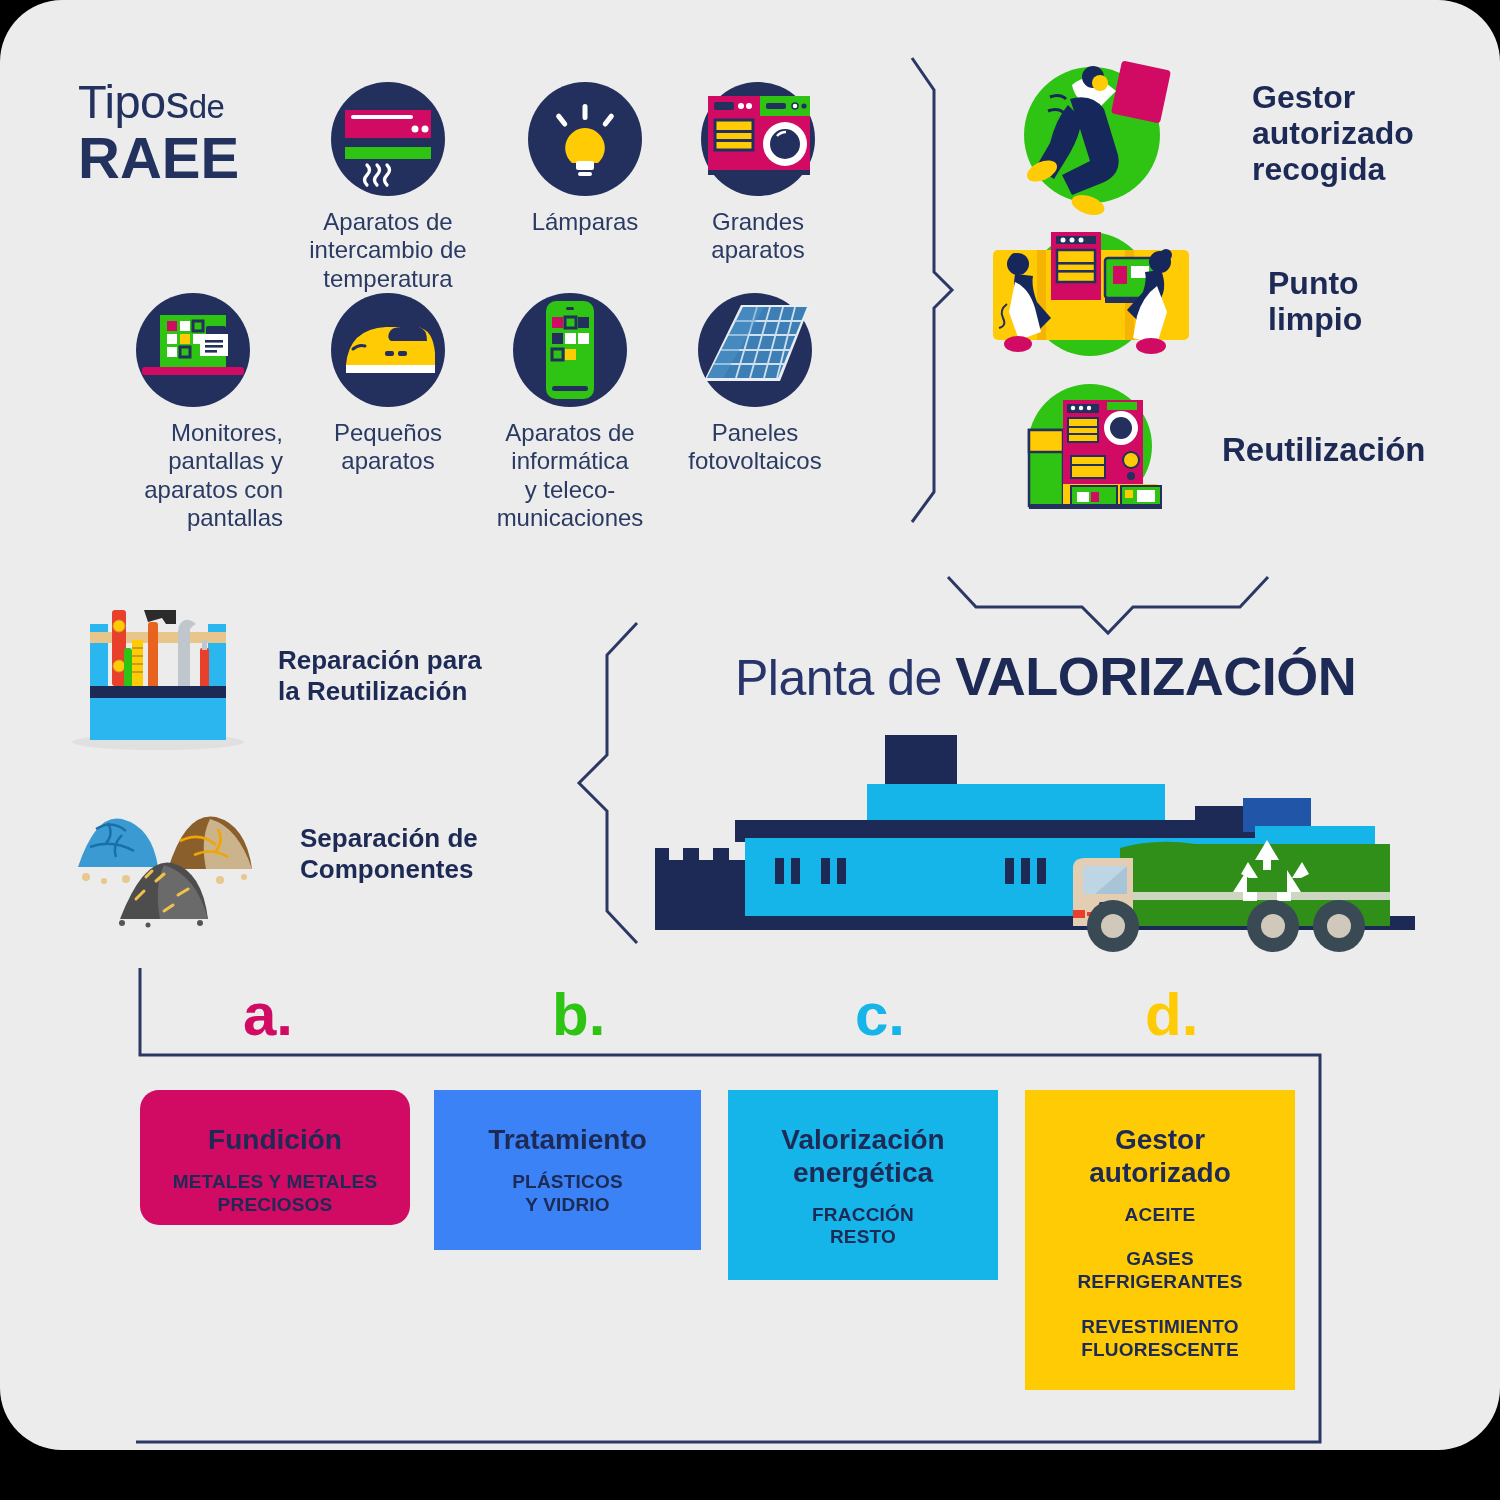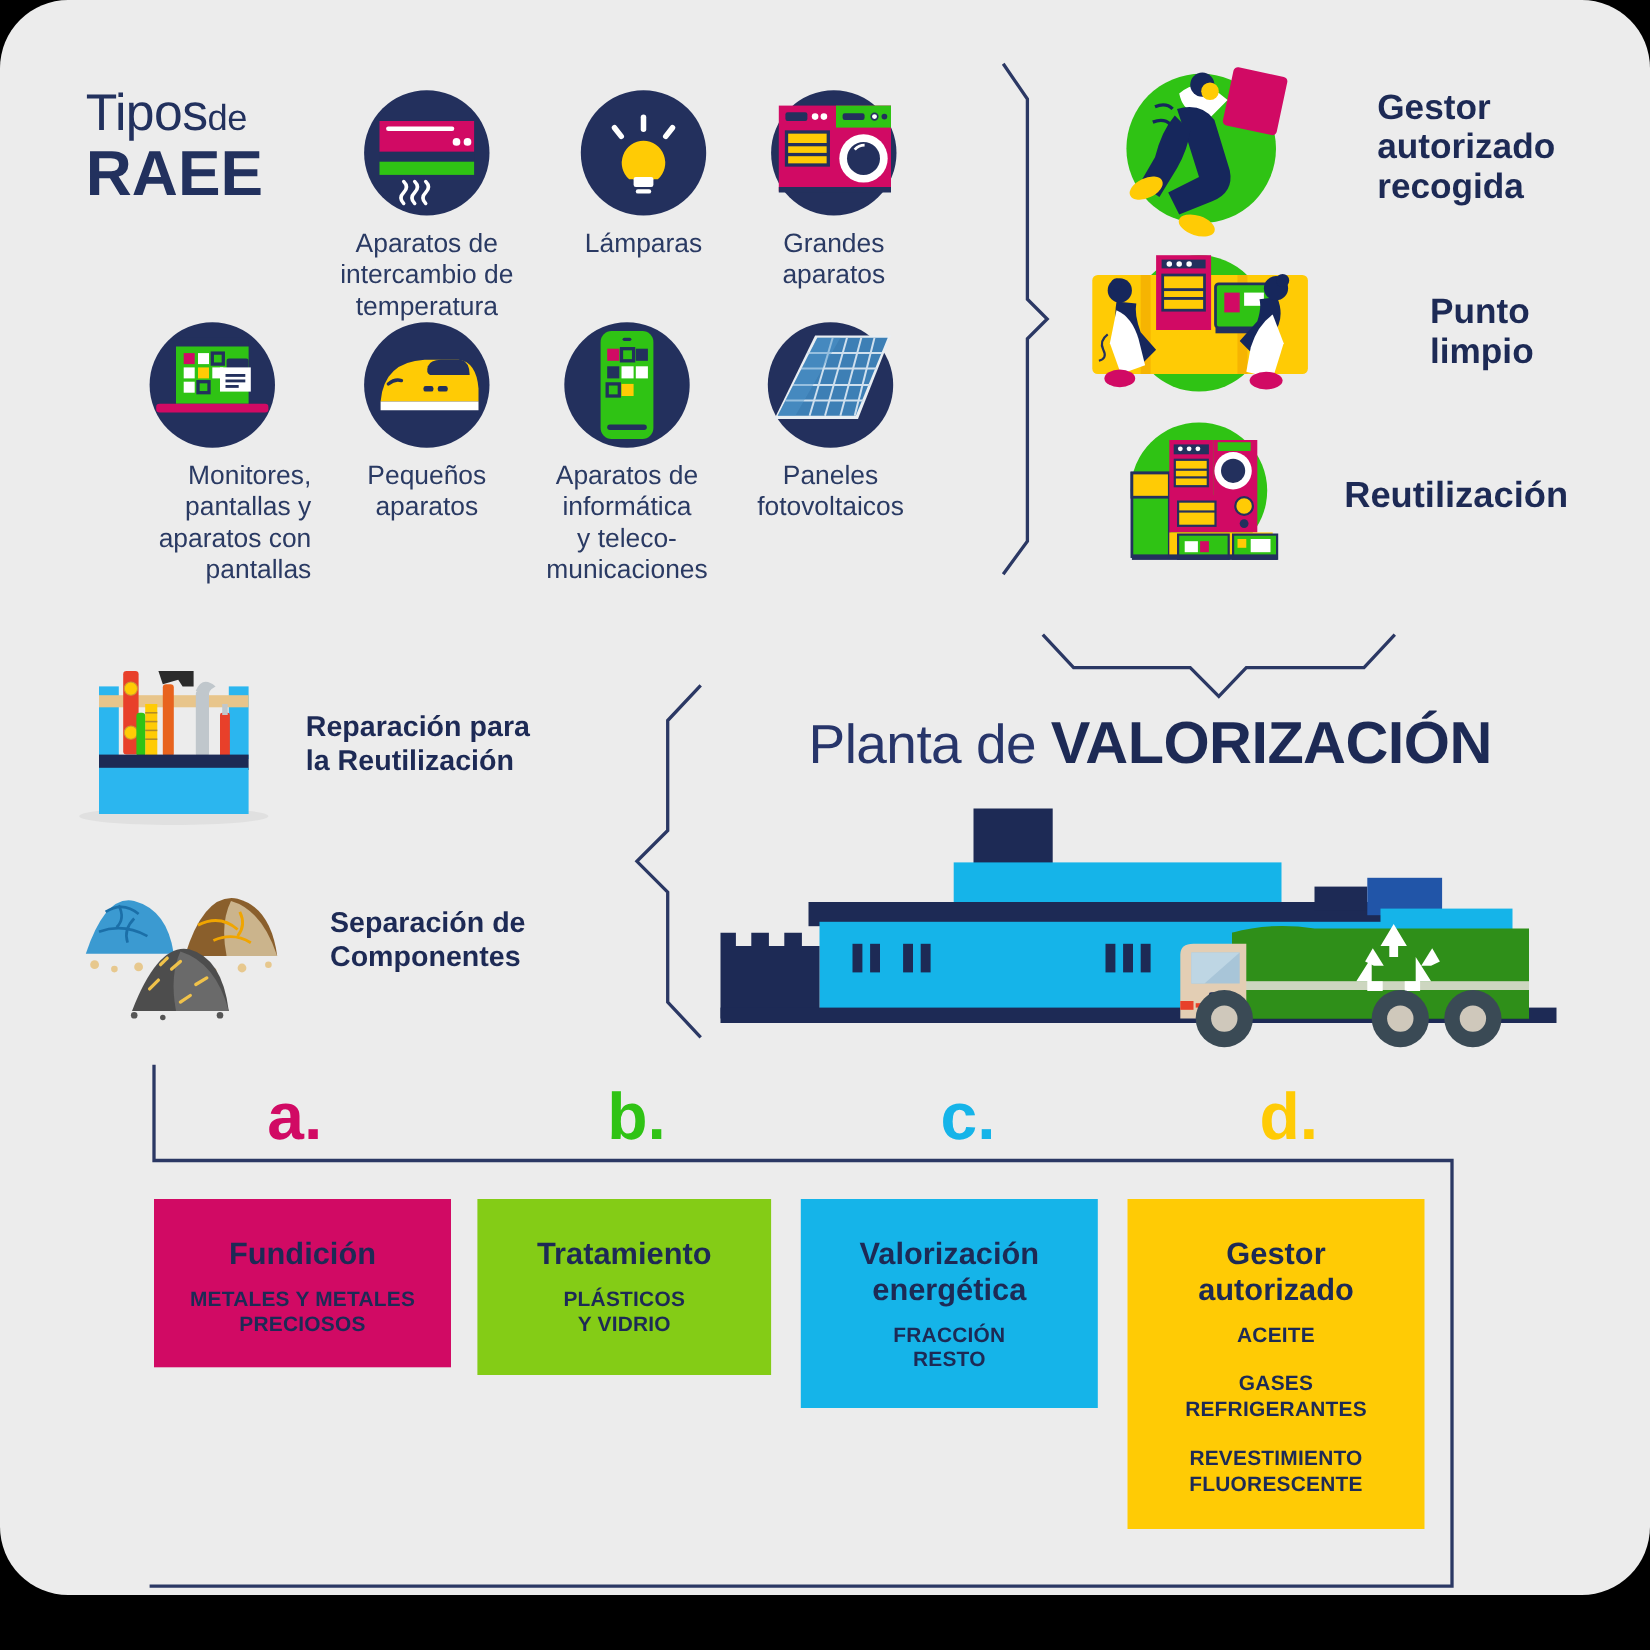--- a/index.html
+++ b/index.html
@@ -240,21 +240,21 @@
       <rect x="146" y="44" width="18" height="12" fill="#fff"></rect>
       <rect x="120" y="76" width="52" height="5" fill="#23305d"></rect>
       <path d="M176 48 q8 20 -4 34 l-18 18 -12 -12 16 -18 q4 -12 2 -20z" fill="#16275c"></path>
       <circle cx="175" cy="40" r="11" fill="#16275c"></circle>
         <circle cx="181" cy="33" r="6" fill="#16275c"></circle>
       <path d="M172 64 q-14 10 -20 30 l-4 22 24 6 10 -32z" fill="#fff"></path>
       <ellipse cx="166" cy="124" rx="15" ry="8" fill="#d10a64"></ellipse>
       <path d="M22 82 q-8 6 -4 14 q4 8 -4 10" stroke="#23305d" stroke-width="2" fill="none"></path>
     </svg>
   </div>
-  <div class="right-label" style="left:1268px;top:266px;font-size:32px;margin-left:32px;">Punto<br>limpio</div>
+  <div class="right-label" style="left:1268px;top:266px;font-size:32px;">Punto<br>limpio</div>
 
   <div class="right-row" style="left:1015px;top:368px;width:160px;height:145px;">
     <svg width="160" height="145" viewBox="0 0 160 145">
       <circle cx="75" cy="78" r="62" fill="#2fc314"></circle>
       <rect x="14" y="62" width="34" height="76" fill="#2fc314" stroke="#23305d" stroke-width="2.5"></rect>
       <rect x="14" y="62" width="34" height="22" fill="#ffcb05" stroke="#23305d" stroke-width="2.5"></rect>
       <rect x="48" y="32" width="40" height="50" fill="#d10a64"></rect>
       <rect x="52" y="36" width="32" height="9" fill="#23305d"></rect>
       <circle cx="58" cy="40" r="2.2" fill="#fff"></circle>
         <circle cx="66" cy="40" r="2.2" fill="#fff"></circle>
@@ -415,26 +415,26 @@
 
   <svg class="abs" style="left:130px;top:960px;" width="1240" height="500">
     <path class="ln" d="M10 8 L10 95 L1190 95 L1190 482 L6 482"></path>
   </svg>
 
   <div class="letter" style="left:243px;top:985px;color:#d10a64;">a.</div>
   <div class="letter" style="left:552px;top:985px;color:#2fc314;">b.</div>
   <div class="letter" style="left:855px;top:985px;color:#15b4e9;">c.</div>
   <div class="letter" style="left:1145px;top:985px;color:#ffcb05;">d.</div>
 
-  <div class="box" style="left:140px;top:1090px;width:270px;height:153px;background:#d10a64;">
+  <div class="box" style="left:140px;top:1090px;width:270px;height:135px;background:#d10a64;border-radius:19px;">
     <div class="box-h" style="margin-top:28px;">Fundición</div>
     <div class="box-s">METALES Y METALES<br>PRECIOSOS</div>
   </div>
 
-  <div class="box" style="left:434px;top:1090px;width:267px;height:160px;background:#84cc16;">
+  <div class="box" style="left:434px;top:1090px;width:267px;height:160px;background:#3b82f6;">
     <div class="box-h" style="margin-top:28px;">Tratamiento</div>
     <div class="box-s">PLÁSTICOS<br>Y VIDRIO</div>
   </div>
 
   <div class="box" style="left:728px;top:1090px;width:270px;height:190px;background:#15b4e9;">
     <div class="box-h" style="margin-top:28px;">Valorización<br>energética</div>
     <div class="box-s">FRACCIÓN<br>RESTO</div>
   </div>
 
   <div class="box" style="left:1025px;top:1090px;width:270px;height:300px;background:#ffcb05;">

